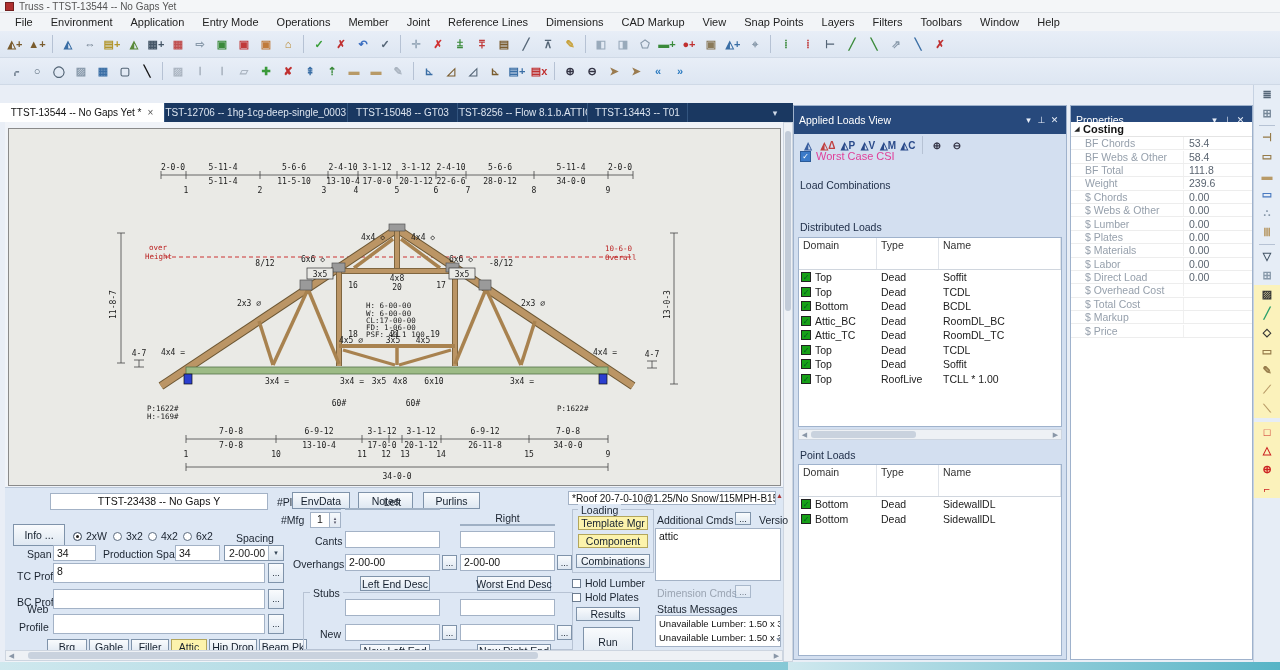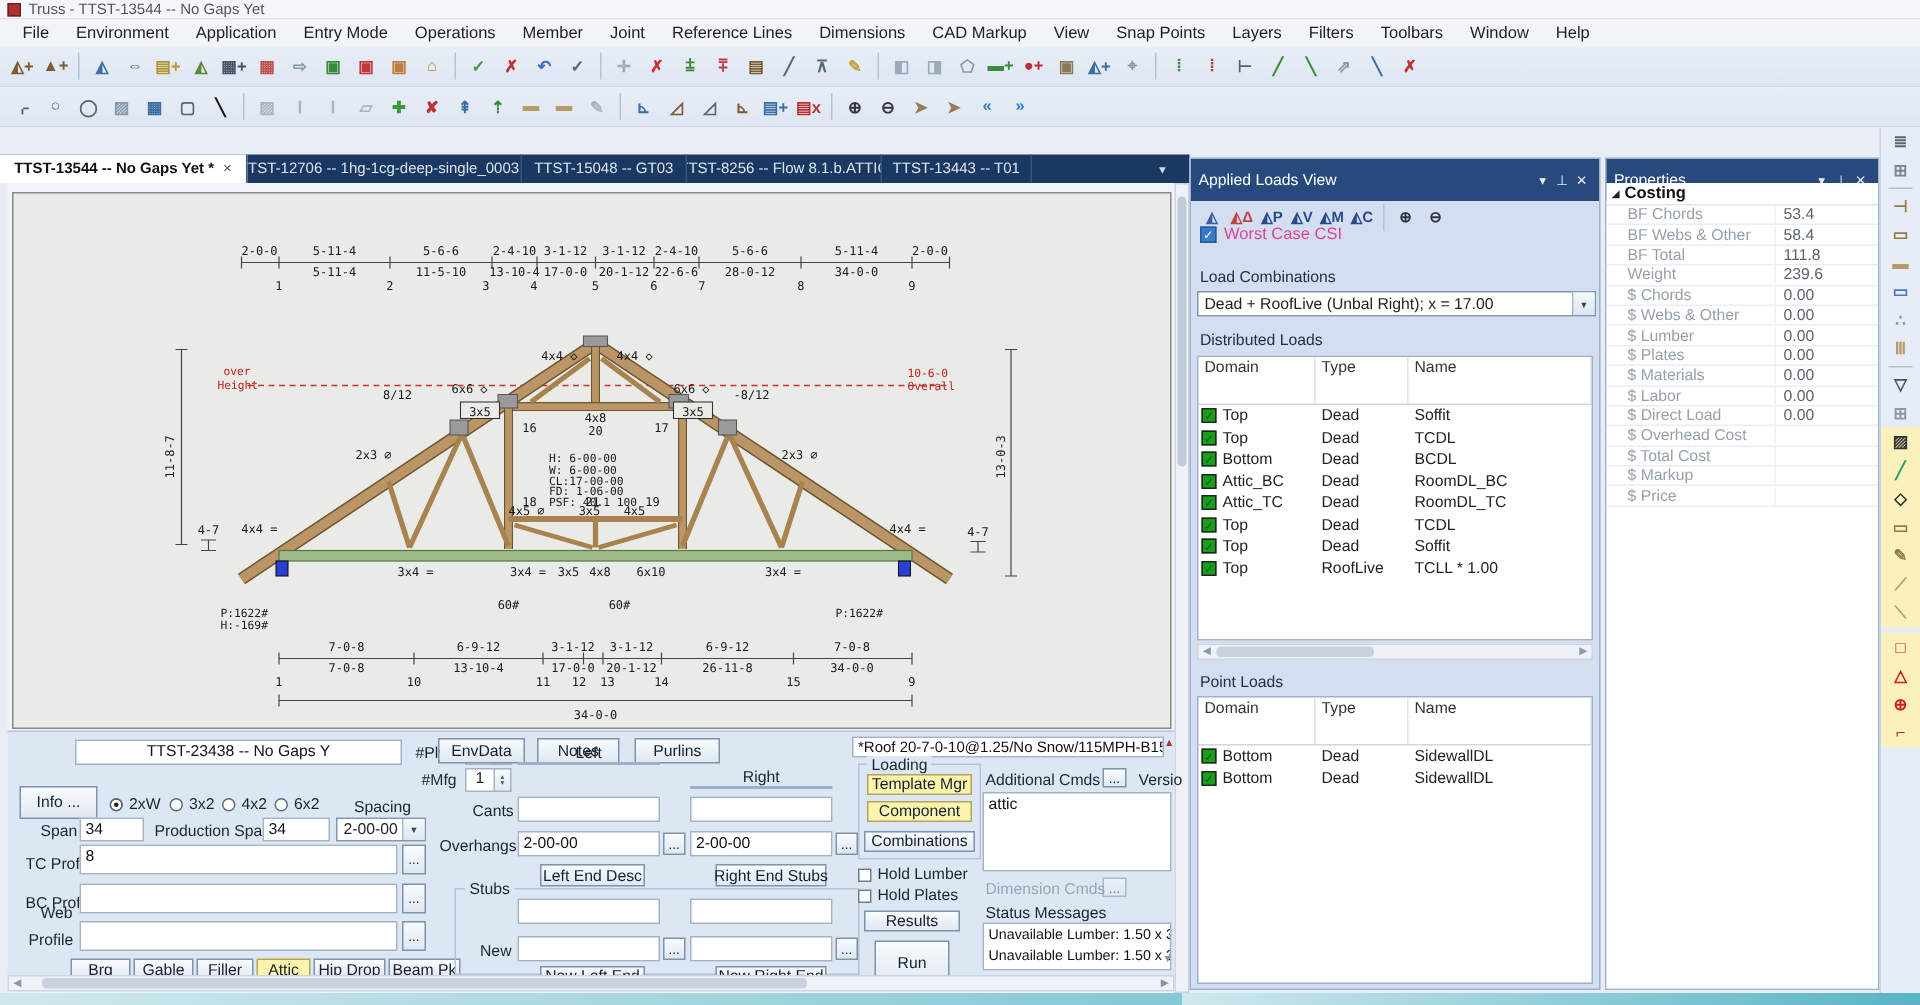--- a/index.html
+++ b/index.html
@@ -13,21 +13,21 @@
 #menubar{left:0;top:13px;width:1280px;height:18px;background:#f2f4f7;display:flex;align-items:center;padding-left:6px}
 .mi{padding:2px 9px;font-size:11px;color:#222}
 .toolbar{left:0;top:31px;width:1280px;height:27px;background:linear-gradient(#e8eef7,#dde6f2);display:flex;align-items:center;padding-left:4px;border-bottom:1px solid #cfd9e6}
 #toolbar2{top:58px}
 .tbtn{display:inline-flex;align-items:center;justify-content:center;min-width:22px;height:21px;font-size:11px;font-weight:bold}
 .tsep{display:inline-block;width:1px;height:18px;background:#b6c2d4;margin:0 4px}
 #dockgap{left:0;top:85px;width:1280px;height:18px;background:#e9eef6}
 
 #tabbar{left:0;top:103px;width:793px;height:19px;background:#1a3861;display:flex;align-items:stretch}
 .tab{display:flex;align-items:center;justify-content:center;font-size:10px;color:#dde5f0;border-right:1px solid #33557f;padding:0 4px;white-space:nowrap;overflow:hidden}
-.tab.active{background:#fff;color:#111;font-weight:bold}
+.tab.active{background:#fff;color:#111;font-weight:normal}
 .tab .x::before{content:"\00d7";margin-left:6px;color:#555;font-weight:normal}
 .tab-ovf{position:absolute;left:765px;top:103px;width:20px;height:19px;color:#cfd9e8;display:flex;align-items:center;justify-content:center;font-size:9px}
 
 #canvas{left:8px;top:128px;width:773px;height:358px;background:#eaeae6;border:1px solid #8a8a8a}
 #content-bg{left:5px;top:122px;width:778px;height:540px;background:#f0f3f8}
 .t{font:8px "DejaVu Sans Mono","Liberation Mono",monospace;fill:#1a1a1a}
 .ts{font:7.5px "DejaVu Sans Mono","Liberation Mono",monospace;fill:#1a1a1a}
 .tr{fill:#bb2222}
 .tm{text-anchor:middle}.te{text-anchor:end}
 
@@ -444,21 +444,21 @@
   <span class="lbl" style="left:288px;top:70px">Overhangs</span>
   <div class="inp" style="left:340px;top:66px;width:95px;height:17px">2-00-00</div>
   <div class="btn" style="left:437px;top:67px;width:15px;height:15px">
       <span class="dots">...</span>
     </div>
   <div class="inp" style="left:455px;top:66px;width:95px;height:17px">2-00-00</div>
   <div class="btn" style="left:552px;top:67px;width:15px;height:15px">
       <span class="dots">...</span>
     </div>
   <div class="btn" style="left:355px;top:88px;width:70px;height:15px">Left End Desc</div>
-  <div class="btn" style="left:472px;top:88px;width:74px;height:15px">Right End Stubs</div>
+  <div class="btn" style="left:472px;top:88px;width:74px;height:15px">Worst End Desc</div>
   <div class="grp" style="left:298px;top:104px;width:270px;height:58px"></div>
   <span class="grplbl" style="left:305px;top:99px">Stubs</span>
   <div class="inp" style="left:340px;top:111px;width:95px;height:17px"></div>
   <div class="inp" style="left:455px;top:111px;width:95px;height:17px"></div>
   <span class="lbl" style="left:315px;top:140px">New</span>
   <div class="inp" style="left:340px;top:136px;width:95px;height:17px"></div>
   <div class="btn" style="left:437px;top:137px;width:15px;height:15px">
       <span class="dots">...</span>
     </div>
   <div class="inp" style="left:455px;top:136px;width:95px;height:17px"></div>
@@ -527,24 +527,20 @@
       <span class="tbtn" style="color: rgb(42, 74, 138);">◭C</span>
       <span class="tsep"></span>
       <span class="tbtn" style="color: rgb(51, 51, 68);">⊕</span>
       <span class="tbtn" style="color: rgb(51, 51, 68);">⊖</span>
     </div>
   <div style="position:absolute;left:6px;top:44px;display:flex;align-items:center">
     <span class="bluechk">✓</span>
     <span class="magenta">Worst Case CSI</span>
   </div>
   <div class="seclbl" style="position:absolute;left:0;top:70px">Load Combinations</div>
-  <div class="combo" style="left:4px;top:88px;width:266px;height:17px">
-    <span class="val">Dead + RoofLive (Unbal Right); x = 17.00</span>
-      <span class="da">▾</span>
-  </div>
   <div class="seclbl" style="position:absolute;left:0;top:112px">Distributed Loads</div>
   <div class="gtable" style="left:4px;top:131px;width:264px;height:190px">
     <div class="ghead">
       <span class="gc1">Domain</span>
       <span class="gc2">Type</span>
       <span class="gc3">Name</span>
     </div>
     <div>
 
         <div class="lrow">

